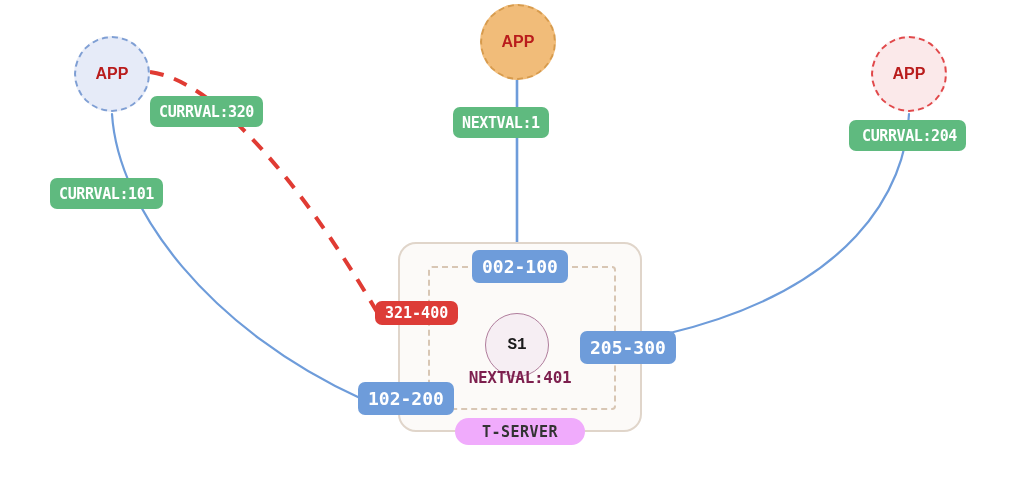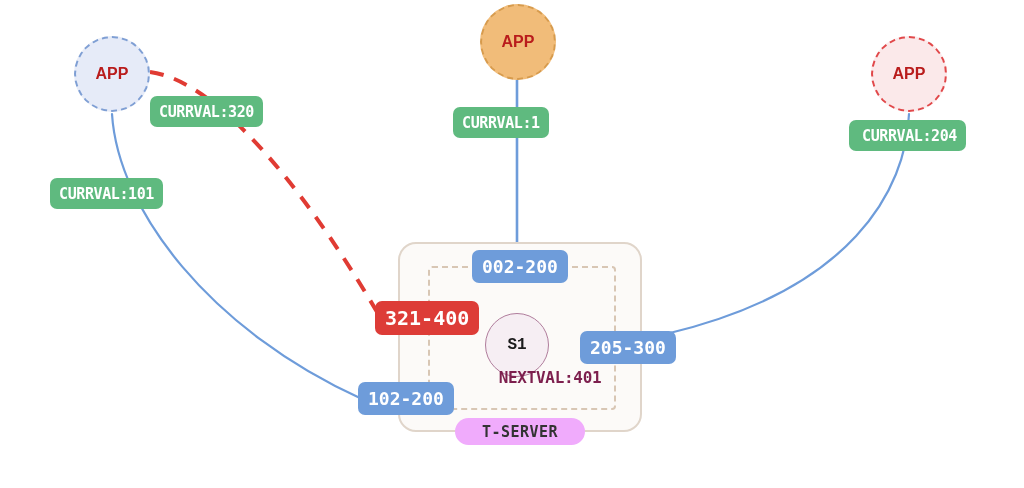--- a/index.html
+++ b/index.html
@@ -88,21 +88,20 @@
     position: absolute;
     left: 398px;
     top: 368px;
     width: 244px;
     text-align: center;
     font-family: "DejaVu Sans Mono", monospace;
     font-size: 16px;
     font-weight: 700;
     color: #7d1f4e;
     letter-spacing: -0.3px;
-    padding-left: 30px;
   }
 
   
   .app-node {
     position: absolute;
     width: 76px;
     height: 76px;
     border-radius: 50%;
     display: flex;
     align-items: center;
@@ -156,23 +155,23 @@
     background: #6e9cda;
     border-radius: 7px;
     height: 33px;
     padding: 0 10px;
     font-size: 18px;
     letter-spacing: 0px;
   }
   .lbl-red {
     background: #dd3c37;
     border-radius: 7px;
-    height: 34px;
+    height: 24px;
     padding: 0 10px;
-    font-size: 20px;
+    font-size: 15px;
     letter-spacing: 0px;
   }
 
   
   .pos-currval-left   { left: 50px;  top: 178px; }
   .pos-currval-dash   { left: 150px; top: 96px;  }
   .pos-currval-center { left: 453px; top: 107px; }
   .pos-currval-right  { left: 849px; top: 120px; padding-left: 13px; }
 
   .pos-002-100 { left: 472px; top: 250px; }
@@ -213,21 +212,21 @@
   </div>
   <div class="app-node app-center">
     <span>APP</span>
   </div>
   <div class="app-node app-right">
     <span>APP</span>
   </div>
 
   <div class="lbl lbl-green pos-currval-left">CURRVAL:101</div>
   <div class="lbl lbl-green pos-currval-dash">CURRVAL:320</div>
-  <div class="lbl lbl-green pos-currval-center">CURRVAL:1</div>
+  <div class="lbl lbl-green pos-currval-center">NEXTVAL:1</div>
   <div class="lbl lbl-green pos-currval-right">CURRVAL:204</div>
 
-  <div class="lbl lbl-blue pos-002-100">002-200</div>
+  <div class="lbl lbl-blue pos-002-100">002-100</div>
   <div class="lbl lbl-red pos-321-400">321-400</div>
   <div class="lbl lbl-blue pos-205-300">205-300</div>
   <div class="lbl lbl-blue pos-102-200">102-200</div>
 
 </div>
 
 </body></html>

